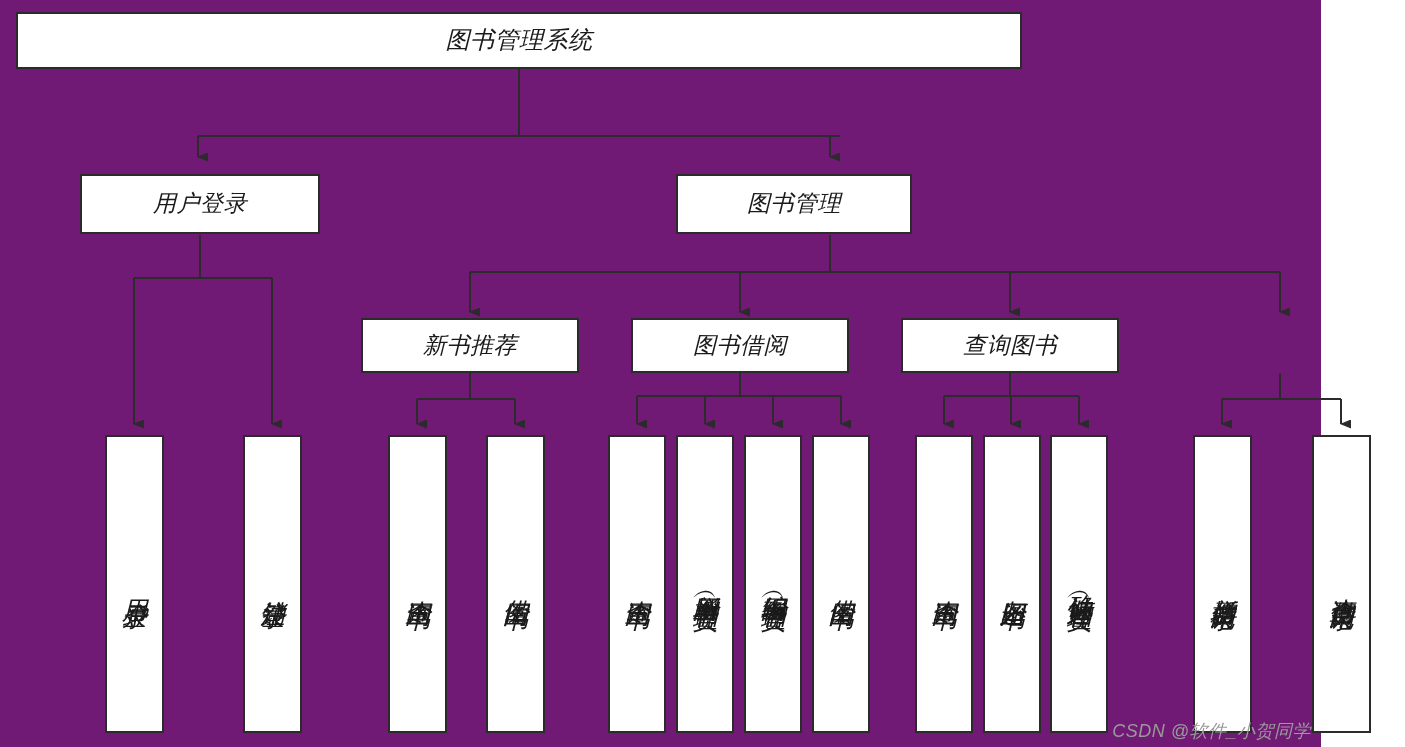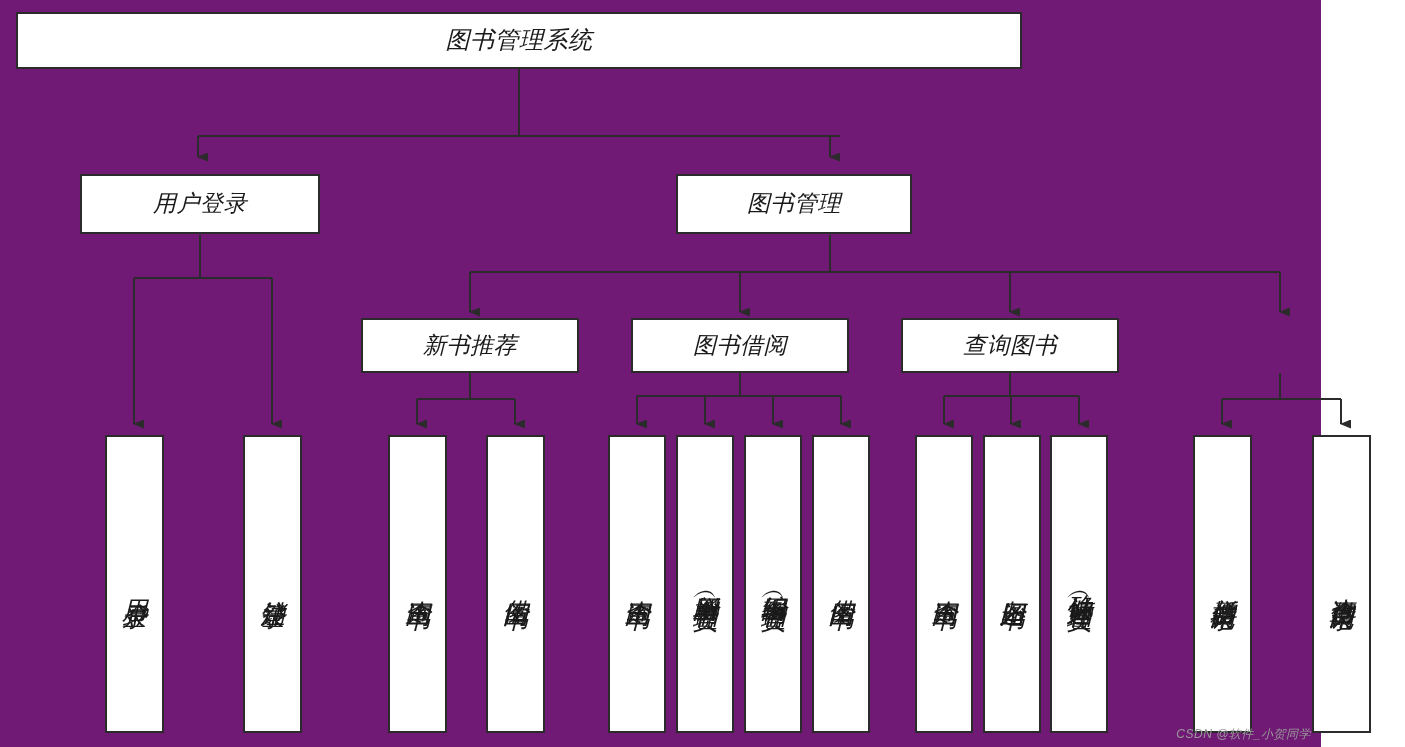--- a/index.html
+++ b/index.html
@@ -59,21 +59,21 @@
     line-height: 1.0;
     max-height: 100%;
   }
   .node-box.root .node-label {
     font-size: 24px;
   }
   .watermark {
     position: absolute;
     right: 10px;
     bottom: 4px;
-    font-size: 12px;
+    font-size: 18px;
     color: #9a9a9a;
     letter-spacing: 0.5px;
     white-space: nowrap;
     pointer-events: none;
   }
 </style>
 </head>
 <body>
 
 <div id="diagram-root">

